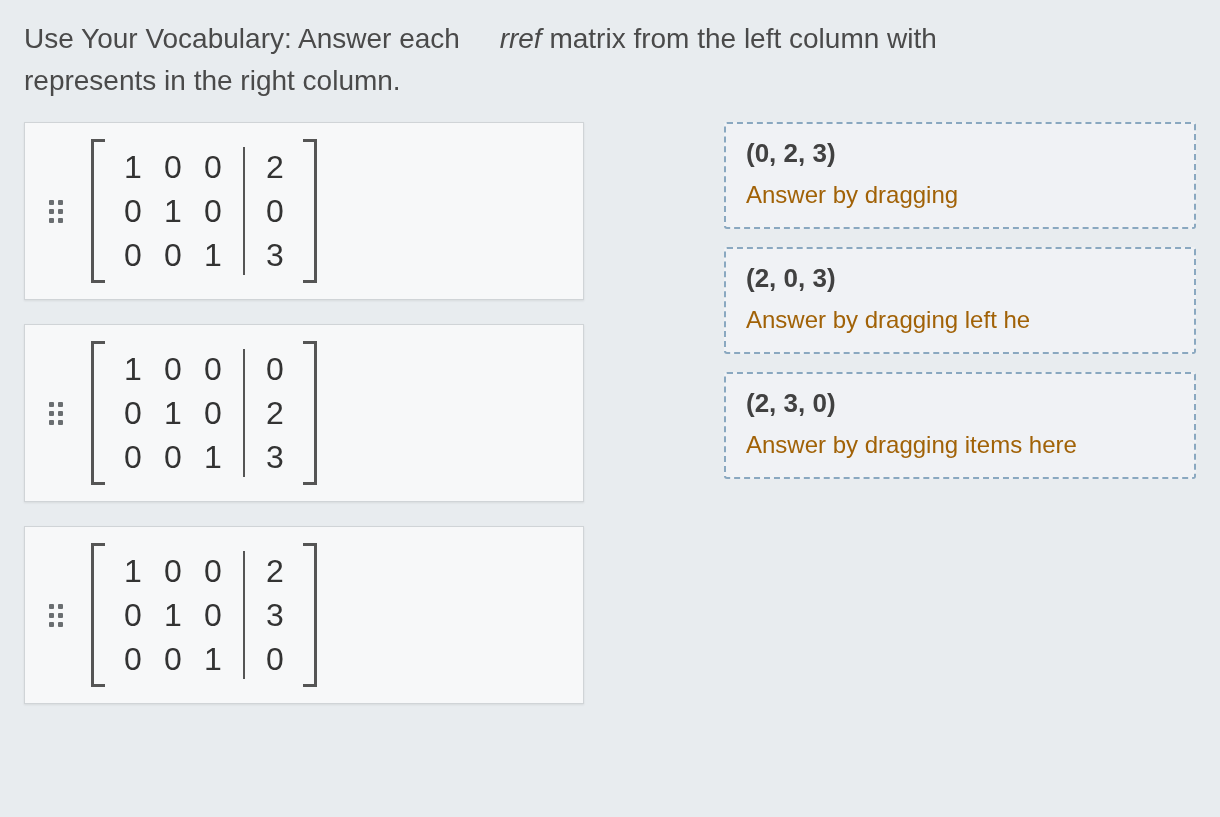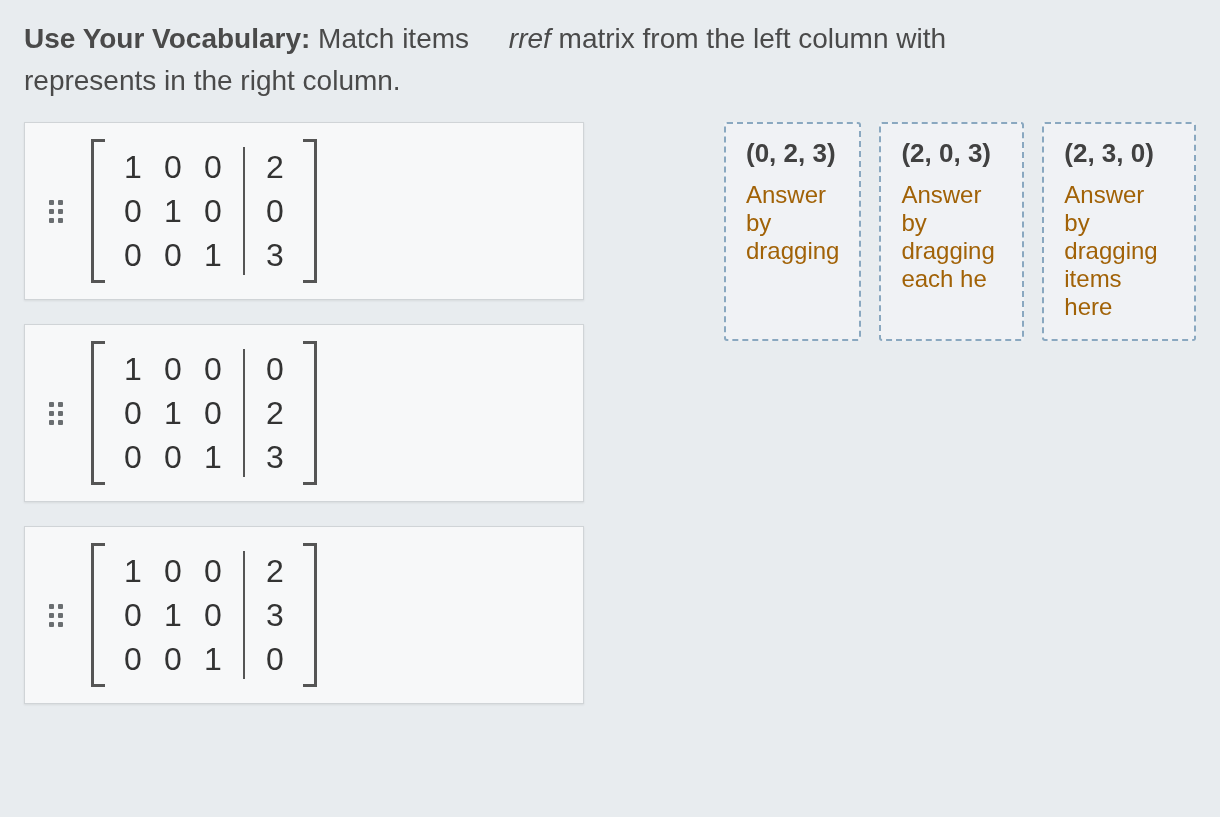--- a/index.html
+++ b/index.html
@@ -11,21 +11,21 @@
     overflow: hidden;
     color: #3a3a3a;
     padding: 0;
   }
   .instructions {
     padding: 18px 24px 12px 24px;
     font-size: 28px;
     line-height: 1.5;
     color: #4a4a4a;
   }
-  .instructions .bold { font-weight: 700; text-align: center; }
+  .instructions .bold { font-weight: 400; text-align: center; }
   .instructions .ital { font-style: italic; margin-left: 32px; }
   .content-row {
     display: flex;
     flex-direction: row;
     padding: 8px 24px;
     gap: 140px;
     align-items: flex-start;
   }
   .left-col {
     display: flex;
@@ -85,21 +85,21 @@
     margin: 2px 10px;
   }
   .aug-col {
     display: grid;
     grid-template-columns: 40px;
     grid-auto-rows: 44px;
     text-align: center;
   }
   .right-col {
     display: flex;
-    flex-direction: row;
+    flex-direction: column;
     gap: 18px;
     flex: 1;
   }
   .drop-zone {
     border: 2px dashed #8aa8c0;
     background: rgba(245,248,250,0.55);
     padding: 14px 20px 18px 20px;
     border-radius: 3px;
     min-height: 100px;
   }
@@ -111,21 +111,21 @@
   }
   .drop-hint {
     font-size: 24px;
     color: #a16207;
   }
 </style>
 </head>
 <body>
 
 <div class="instructions">
-  <span class="bold">Use Your Vocabulary:</span><span> Match items </span><span class="ital">rref</span><span> matrix from the left column with</span>
+  <span class="bold">Use Your Vocabulary:</span><span> Answer each </span><span class="ital">rref</span><span> matrix from the left column with</span>
   <br>
   <span>represents in the right column.</span>
 </div>
 
 <div class="content-row">
 
   <div class="left-col">
 
     <div class="matrix-card">
       <div class="drag-handle">
@@ -231,21 +231,21 @@
 
   </div>
 
   <div class="right-col">
     <div class="drop-zone">
       <div class="drop-label">(0, 2, 3)</div>
       <div class="drop-hint">Answer by dragging</div>
     </div>
     <div class="drop-zone">
       <div class="drop-label">(2, 0, 3)</div>
-      <div class="drop-hint">Answer by dragging each he</div>
+      <div class="drop-hint">Answer by dragging left he</div>
     </div>
     <div class="drop-zone">
       <div class="drop-label">(2, 3, 0)</div>
       <div class="drop-hint">Answer by dragging items here</div>
     </div>
   </div>
 
 </div>
 
 </body></html>

